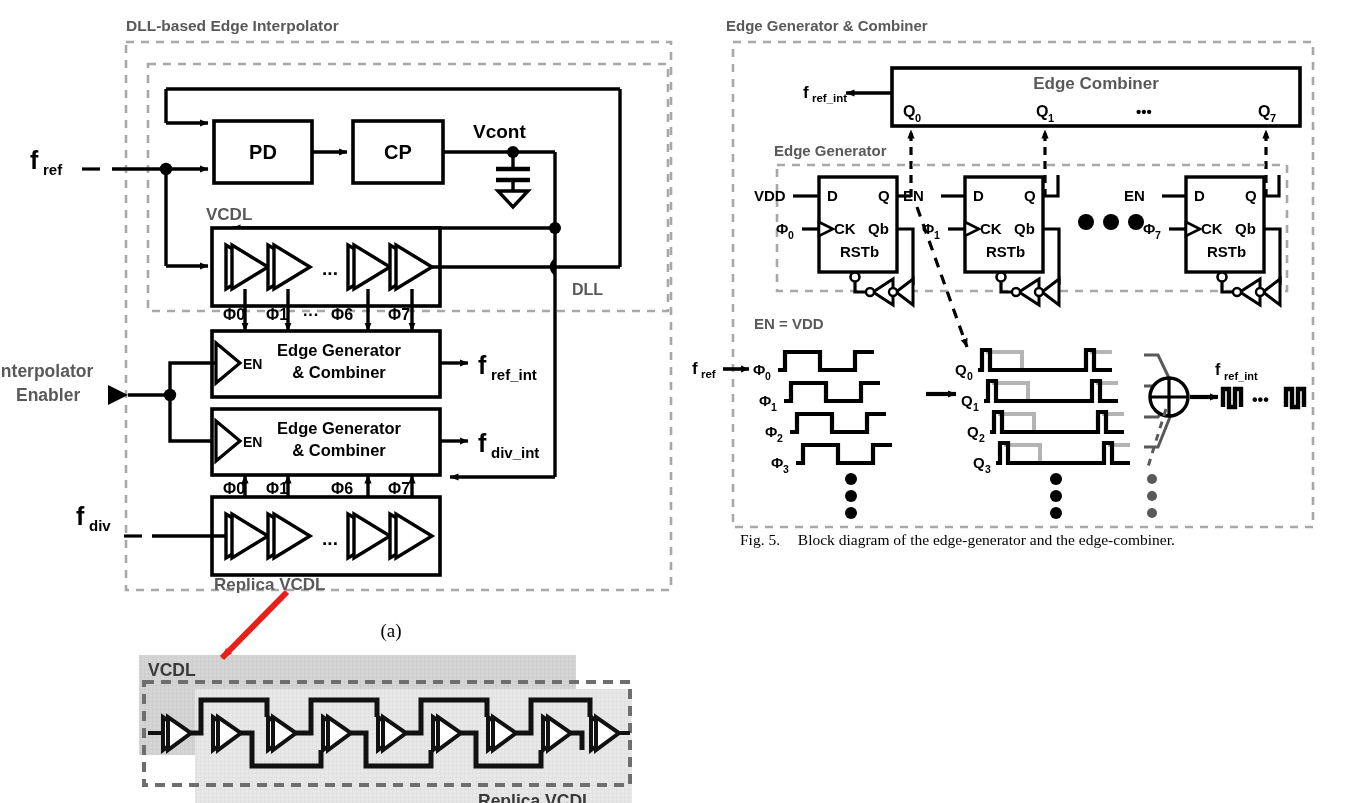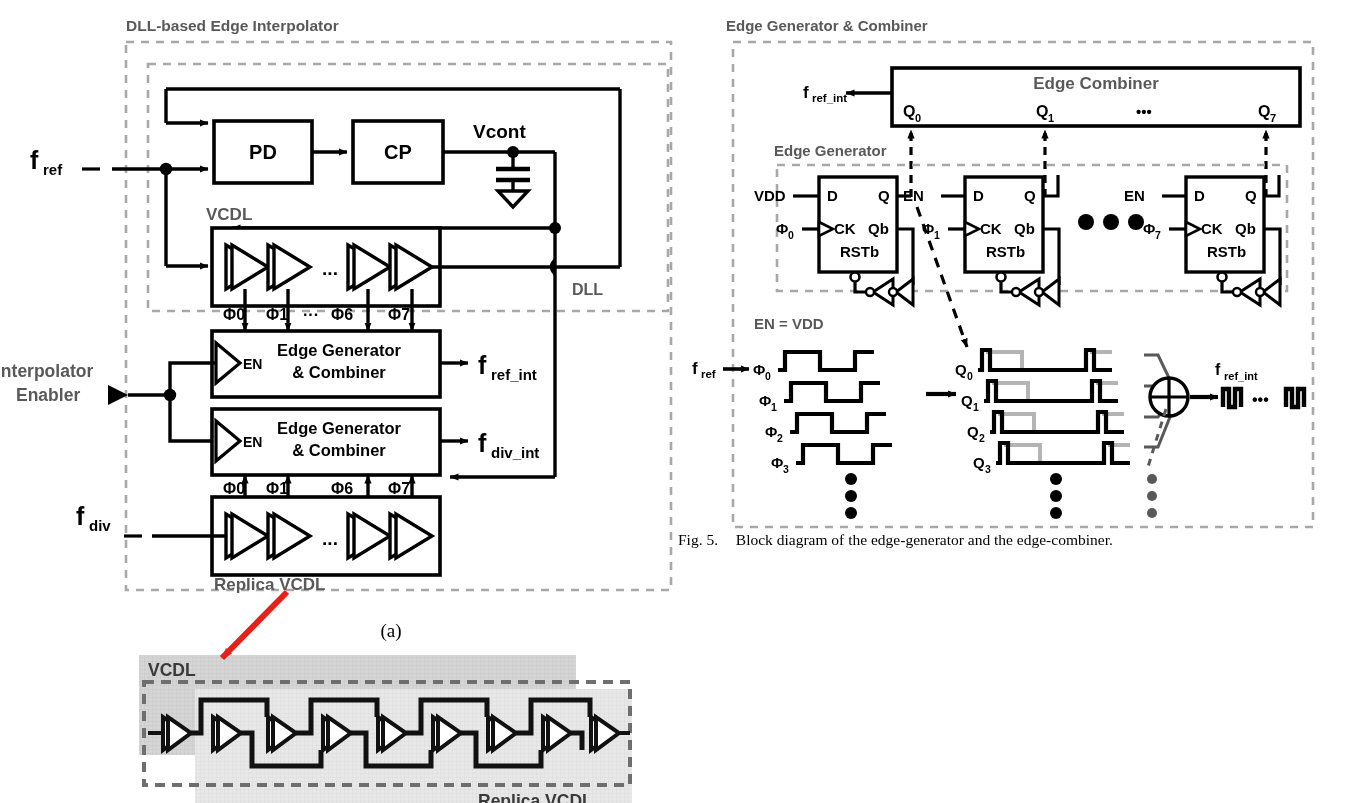--- a/index.html
+++ b/index.html
@@ -431,17 +431,17 @@
       <g fill="none" stroke="#000" stroke-width="4.4">
         <path d="M1223 390 L1223 372 L1229 372 L1229 390 L1235 390 L1235 372 L1241 372 L1241 390"></path>
         <path d="M1286 390 L1286 372 L1292 372 L1292 390 L1298 390 L1298 372 L1304 372 L1304 390"></path>
       </g>
       <text x="1252" y="388" font-size="16" font-weight="bold" fill="#000">•••</text>
     </g>
   </g>
 </svg>
 </div>
 
-<div class="cap" style="left:678px; top:531px;">
+<div class="cap" style="left:740px; top:531px;">
   <span>Fig. 5.</span>
   <span style="display:inline-block;width:10px;"></span>
   <span>Block diagram of the edge-generator and the edge-combiner.</span>
 </div>
 
 </body></html>

